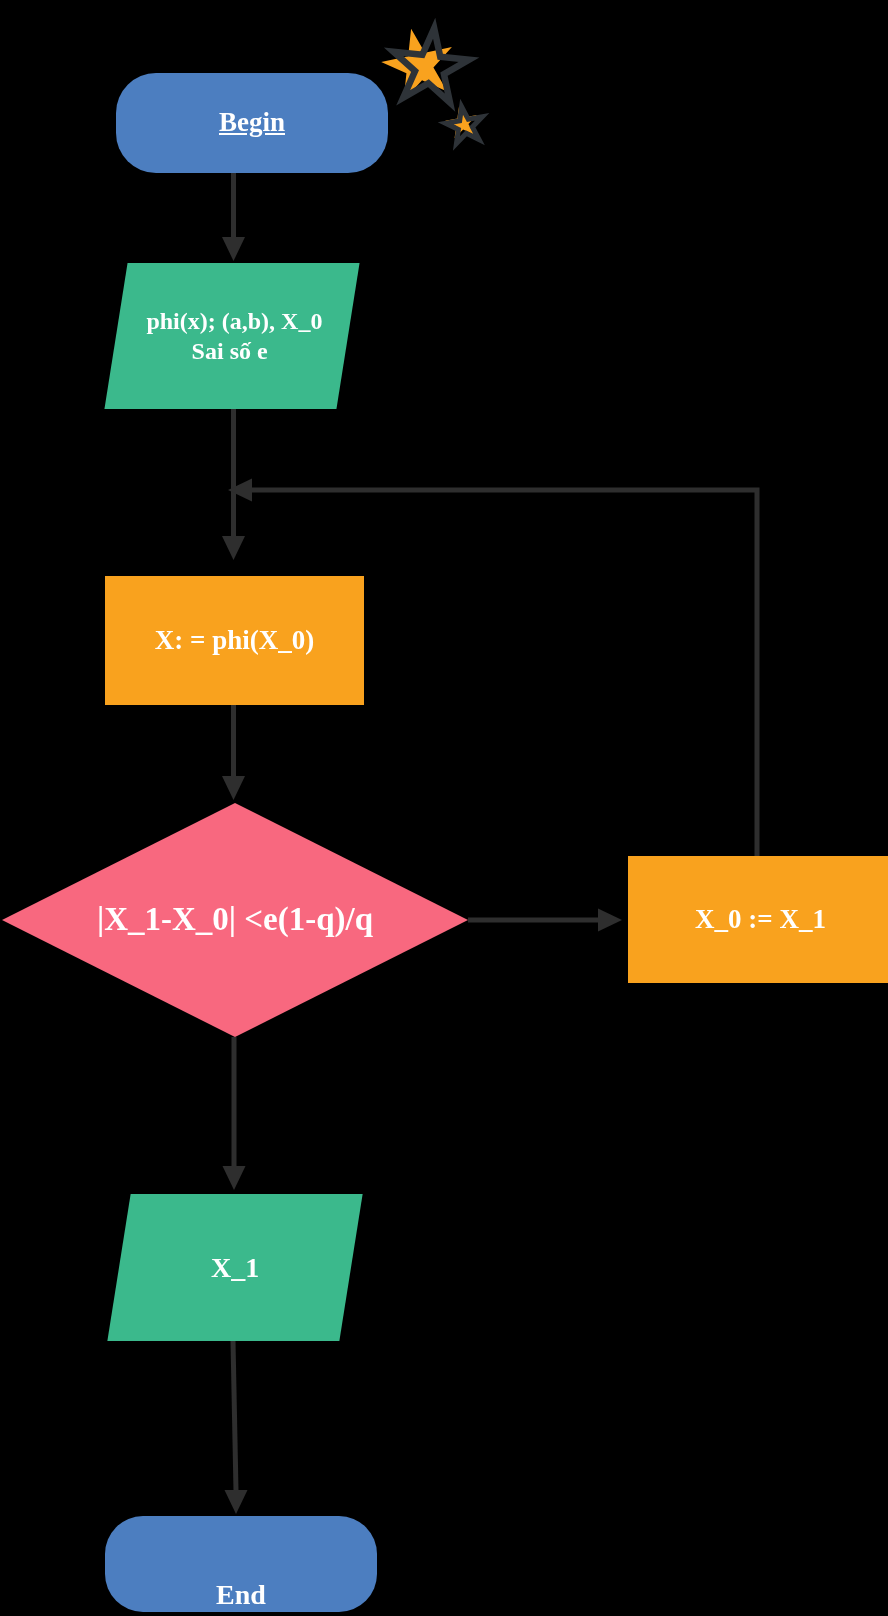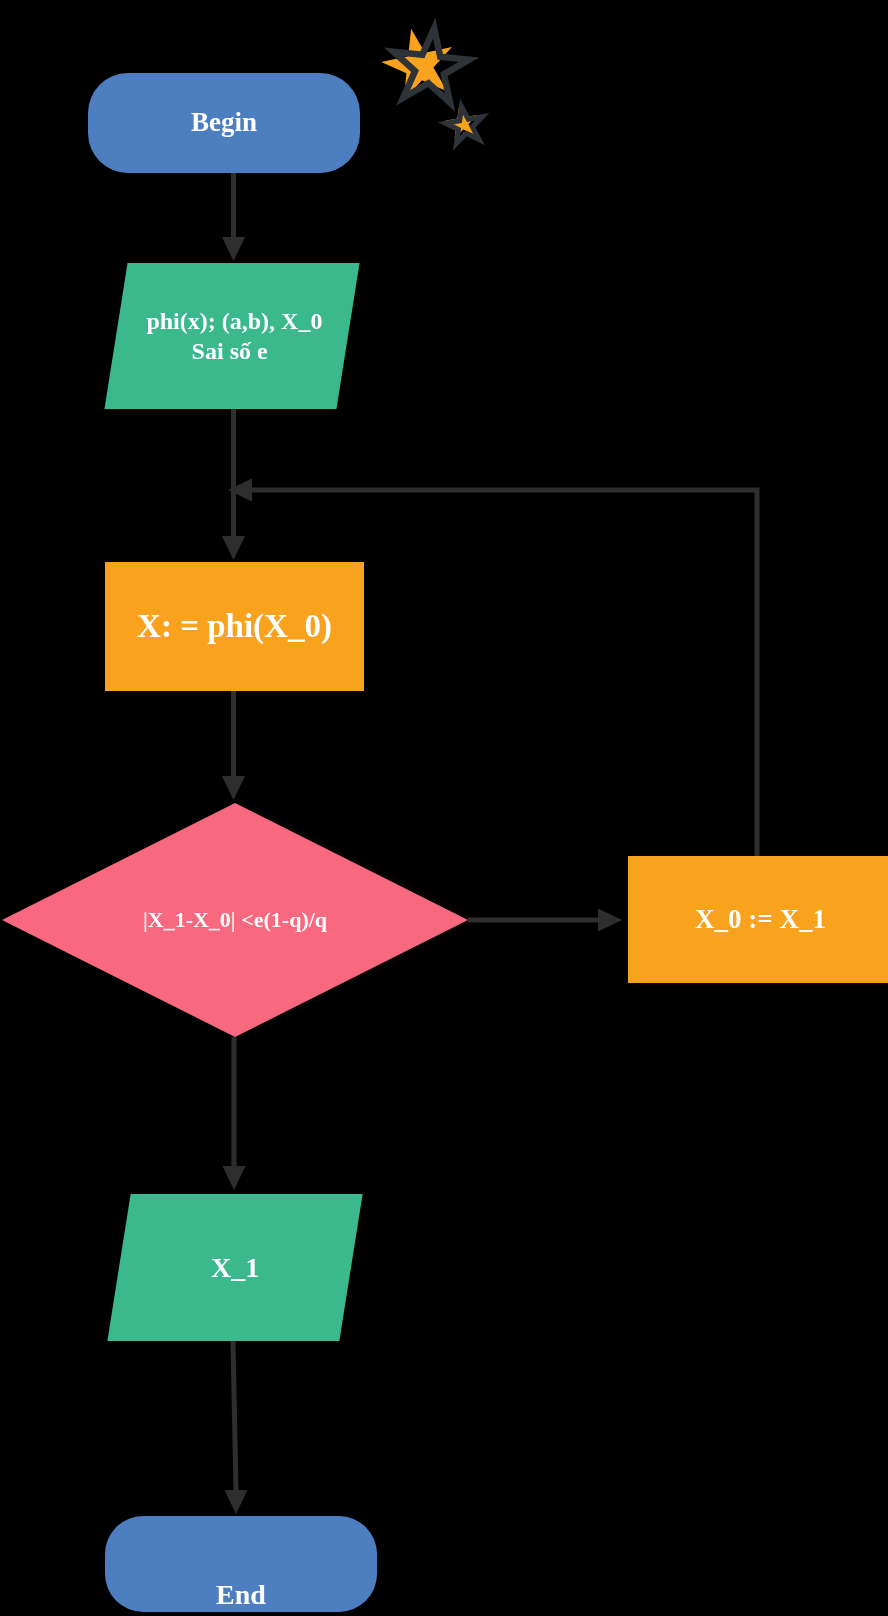--- a/index.html
+++ b/index.html
@@ -31,36 +31,36 @@
     color: #ffffff;
     font-weight: bold;
     text-align: center;
     box-sizing: border-box;
     line-height: 1.25;
   }
   .terminator {
     background: #4C7EC0;
     border-radius: 40px;
   }
-  .node-begin { left: 88px;  top: 73px;   width: 272px; height: 100px; font-size: 27px; }
+  .node-begin { left: 116px;  top: 73px;   width: 272px; height: 100px; font-size: 27px; text-decoration: underline; }
   .node-end   { left: 105px; top: 1516px; width: 272px; height: 96px;  font-size: 28px; border-radius: 38px; justify-content: flex-end; }
   .io {
     background: #3BB98C;
     transform: skewX(-9deg);
   }
   .io .unskew { transform: skewX(9deg); display: block; }
   .node-input  { left: 116px; top: 263px;  width: 232px; height: 146px; font-size: 24px; }
   .node-output { left: 119px; top: 1194px; width: 232px; height: 147px; font-size: 28px; }
   .process { background: #F9A21E; }
-  .node-assign { left: 105px; top: 562px; width: 259px; height: 129px; font-size: 33px; }
+  .node-assign { left: 105px; top: 576px; width: 259px; height: 129px; font-size: 27px; }
   .node-update { left: 628px; top: 856px; width: 265px; height: 127px; font-size: 27px; }
   .decision {
     background: #F8687F;
     left: 2px; top: 803px; width: 466px; height: 234px;
-    font-size: 22px;
+    font-size: 33px;
     clip-path: polygon(50% 0%, 100% 50%, 50% 100%, 0% 50%);
   }
 </style>
 </head>
 <body>
 
 <div class="canvas">
 
   <svg class="layer" viewBox="0 0 888 1616">
 

